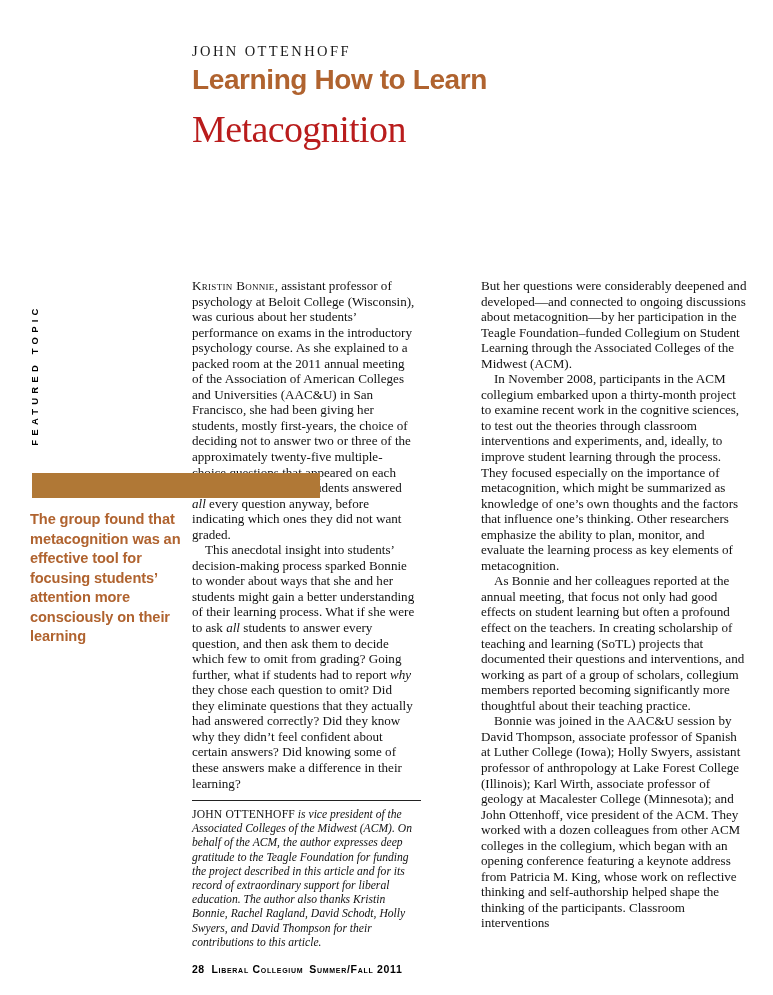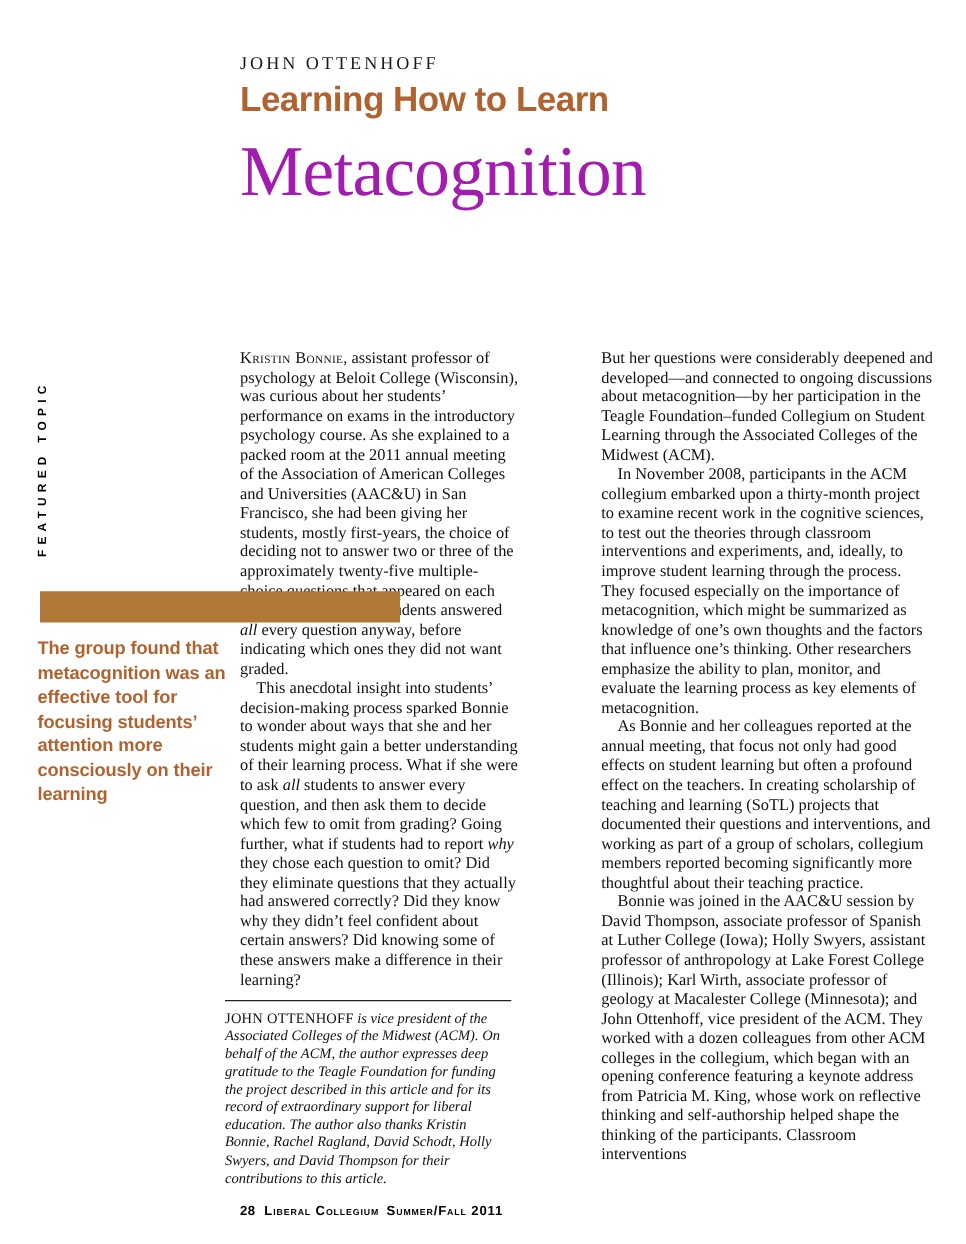--- a/index.html
+++ b/index.html
@@ -64,24 +64,24 @@
     font-family: "Liberation Sans", sans-serif;
     font-weight: bold;
     font-size: 28px;
     letter-spacing: -0.4px;
     color: #b0632f;
     line-height: 1.06;
     margin-bottom: 16px;
   }
   .headline {
     font-family: "Liberation Serif", "DejaVu Serif", serif;
-    font-size: 57px;
+    font-size: 38px;
     font-weight: normal;
     line-height: 0.96;
-    color: #a21caf;
+    color: #b91c1c;
     letter-spacing: -0.6px;
   }
   .headline .l2 { display: block; }
 
   
   .col {
     position: absolute;
     top: 278px;
     font-size: 13.1px;
     line-height: 15.55px;
@@ -123,21 +123,21 @@
     font-weight: bold;
     font-size: 14.6px;
     line-height: 19.5px;
     color: #b0632f;
     letter-spacing: -0.1px;
   }
 
   
   .bio {
     position: absolute;
-    left: 180px;
+    left: 192px;
     top: 800px;
     width: 229px;
   }
   .bio-rule {
     width: 229px;
     height: 1px;
     background: #222222;
     margin-bottom: 7px;
   }
   .bio-text {

